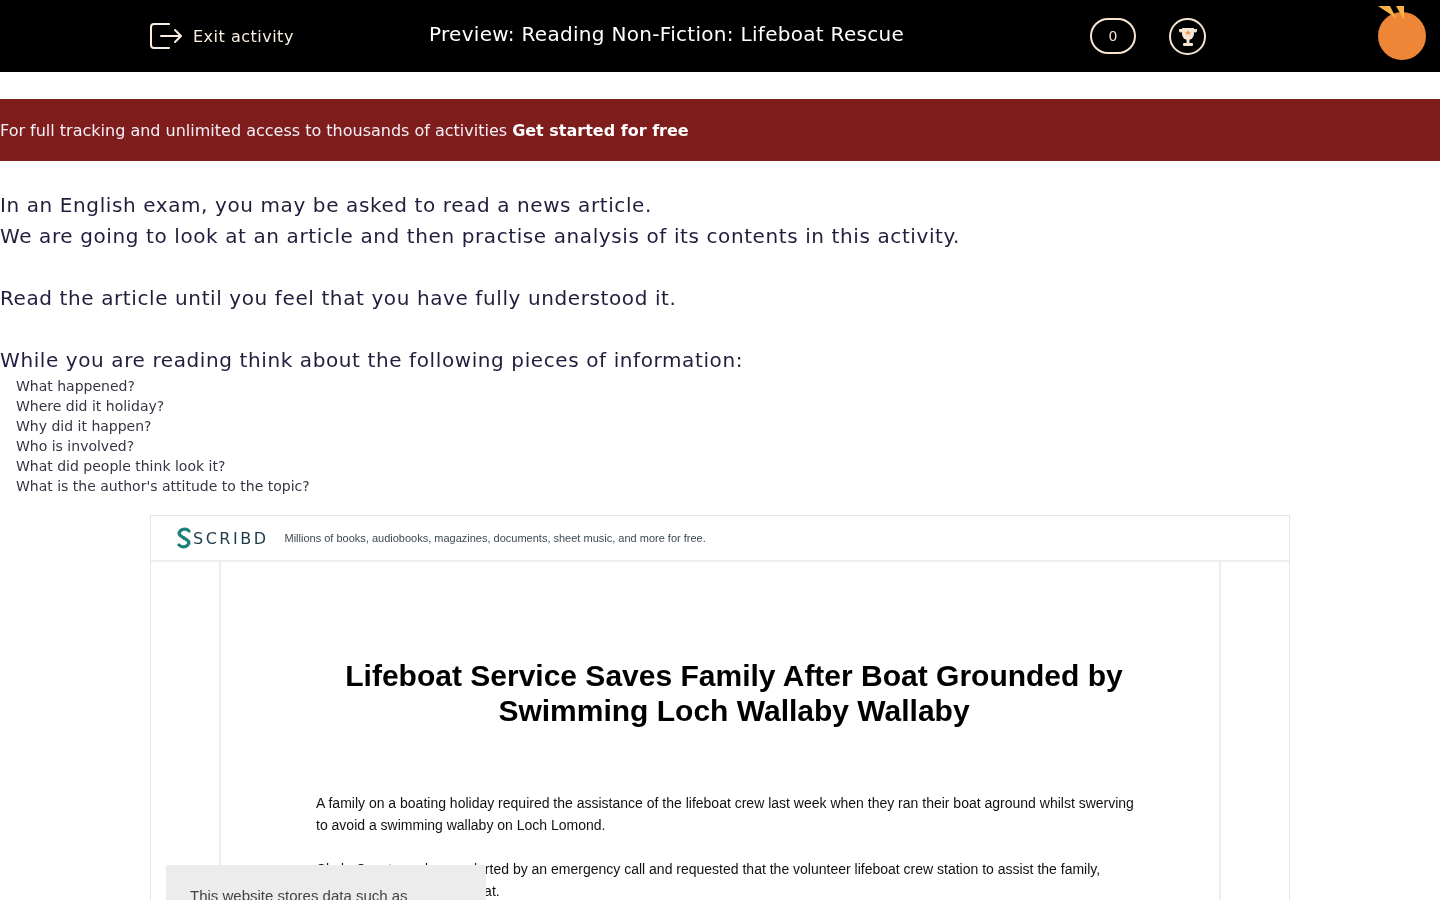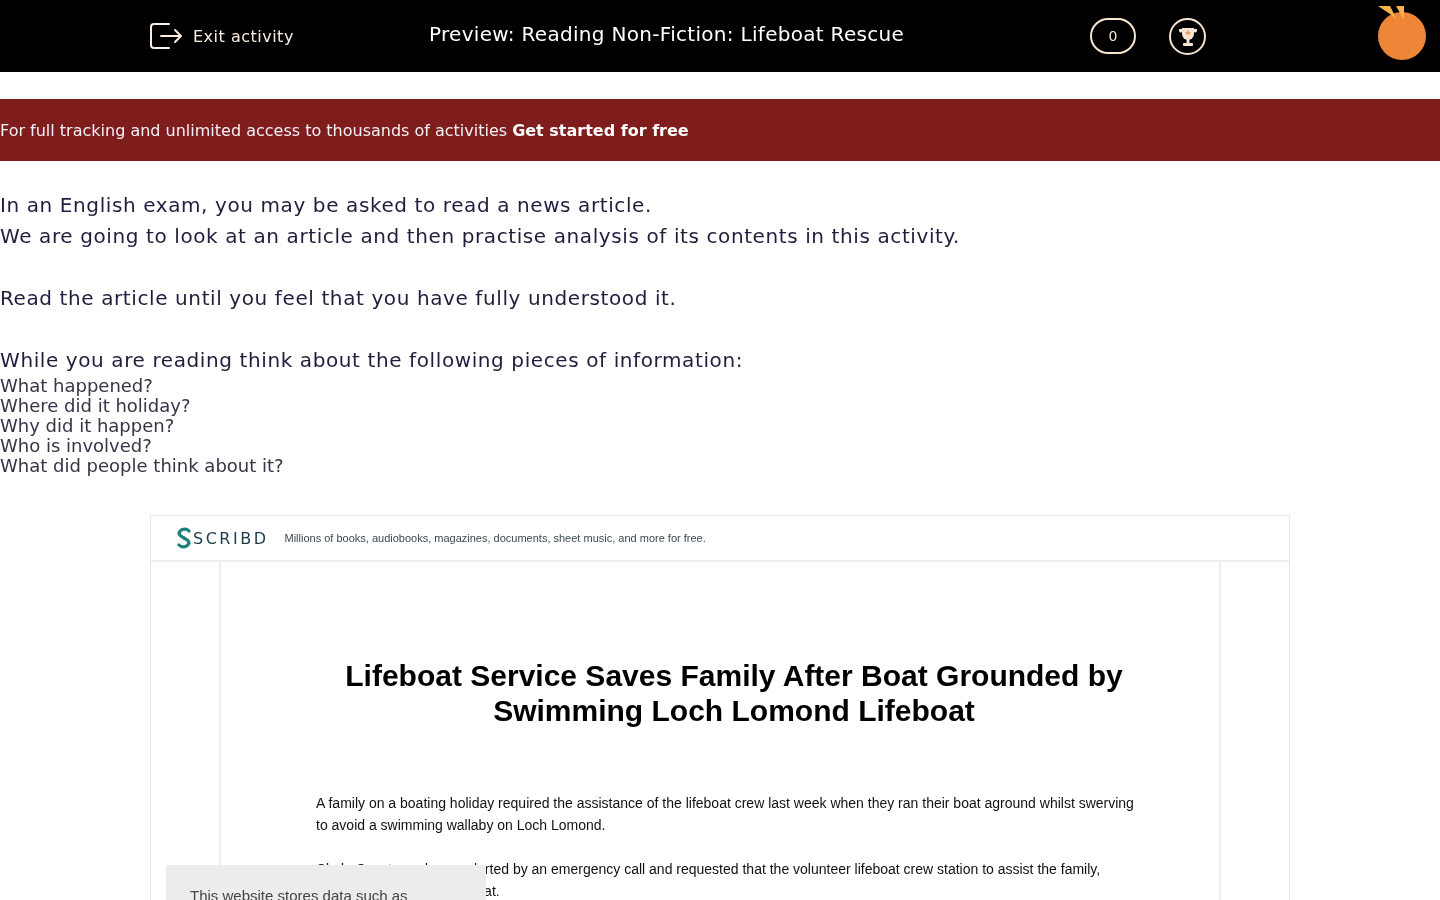--- a/index.html
+++ b/index.html
@@ -9,21 +9,21 @@
   .exit svg { width: 34px; height: 30px; }
   .title { position: absolute; left: 429px; top: 22px; color: #ffffff; font-size: 20px; letter-spacing: 0.3px; white-space: nowrap; }
   .score { position: absolute; left: 1090px; top: 18px; width: 46px; height: 36px; border: 2px solid #f6e4d2; border-radius: 18px; color: #f6e4d2; font-size: 14px; display: flex; align-items: center; justify-content: center; }
   .trophy { position: absolute; left: 1169px; top: 18px; width: 37px; height: 37px; border: 2px solid #f6e4d2; border-radius: 50%; display: flex; align-items: center; justify-content: center; }
   .logo { position: absolute; left: 1374px; top: 4px; width: 56px; height: 58px; }
   .banner { position: absolute; left: 0; top: 72px; width: 1440px; height: 62px; background: #7f1d1d; color: #f3f1f7; font-size: 16px; display: flex; align-items: center; justify-content: flex-start; margin-top: 27px; }
   .banner b { font-weight: bold; margin-left: 5px; color: #ffffff; cursor: pointer; }
   .intro { position: absolute; left: 0; top: 190px; width: 1440px; color: #241c3d; }
   .intro .big { font-size: 20px; line-height: 31px; letter-spacing: 0.6px; }
   .intro .gap { height: 31px; }
-  .intro .q { font-size: 18px; line-height: 20px; color: #3a3345; }
+  .intro .q { font-size: 14px; line-height: 20px; color: #3a3345; margin-left: 16px; }
   .scribd { position: absolute; left: 150px; top: 515px; width: 1140px; height: 400px; border: 1px solid #e6e6e6; background: #fff; }
   .scribd-head { height: 46px; border-bottom: 2px solid #eeeeee; display: flex; align-items: center; padding-left: 24px; }
   .scribd-logo { display: flex; align-items: center; color: #1e3c4a; font-size: 16px; letter-spacing: 2.5px; }
   .scribd-tag { margin-left: 16px; font-size: 11px; color: #3c4a52; font-family: "Liberation Sans", sans-serif; }
   .page { position: absolute; left: 68px; top: 46px; width: 1002px; height: 360px; border-left: 2px solid #eeeeee; border-right: 2px solid #eeeeee; }
   .art-title { position: absolute; left: 100px; top: 96px; width: 826px; text-align: center; font-family: "Liberation Sans", sans-serif; font-weight: bold; font-size: 30px; line-height: 35px; color: #000; }
   .para { position: absolute; left: 95px; width: 820px; font-family: "Liberation Sans", sans-serif; font-size: 14px; line-height: 22px; color: #111; }
   .cookie { position: absolute; left: 166px; top: 865px; width: 320px; height: 40px; background: #ececec; color: #444; font-family: "Liberation Sans", sans-serif; font-size: 15px; padding: 22px 0 0 24px; overflow: hidden; white-space: nowrap; }
 </style>
 </head>
@@ -64,36 +64,37 @@
   <div class="big">In an English exam, you may be asked to read a news article.</div>
   <div class="big">We are going to look at an article and then practise analysis of its contents in this activity.</div>
   <div class="gap"></div>
   <div class="big">Read the article until you feel that you have fully understood it.</div>
   <div class="gap"></div>
   <div class="big">While you are reading think about the following pieces of information:</div>
   <div class="q">What happened?</div>
   <div class="q">Where did it holiday?</div>
   <div class="q">Why did it happen?</div>
   <div class="q">Who is involved?</div>
-  <div class="q">What did people think about it?</div>
+  <div class="q">What did people think look it?</div>
+  <div class="q">What is the author's attitude to the topic?</div>
 </div>
 
 <div class="scribd">
   <div class="scribd-head">
     <div class="scribd-logo">
       <svg width="18" height="22" viewBox="0 0 18 22" fill="none" stroke="#1b7f7a" stroke-width="3.2" stroke-linecap="round">
         <path d="M14 4a6 6 0 0 0-10 2c0 3 4 4 5 5"></path>
         <path d="M4 18a6 6 0 0 0 10-2c0-3-4-4-5-5"></path>
       </svg>
       <span>SCRIBD</span>
     </div>
     <span class="scribd-tag">Millions of books, audiobooks, magazines, documents, sheet music, and more for free.</span>
   </div>
   <div class="page">
-    <div class="art-title">Lifeboat Service Saves Family After Boat Grounded by Swimming Loch Lomond Lifeboat</div>
+    <div class="art-title">Lifeboat Service Saves Family After Boat Grounded by Swimming Loch Wallaby Wallaby</div>
     <div class="para" style="top:230px">A family on a boating holiday required the assistance of the lifeboat crew last week when they ran their boat aground whilst swerving to avoid a swimming wallaby on Loch Lomond.</div>
     <div class="para" style="top:296px">Clyde Coastguard were alerted by an emergency call and requested that the volunteer lifeboat crew station to assist the family, launching the waiting lifeboat.</div>
   </div>
 </div>
 
 <div class="cookie">
   <span>This website stores data such as</span>
 </div>
 
 </body></html>

